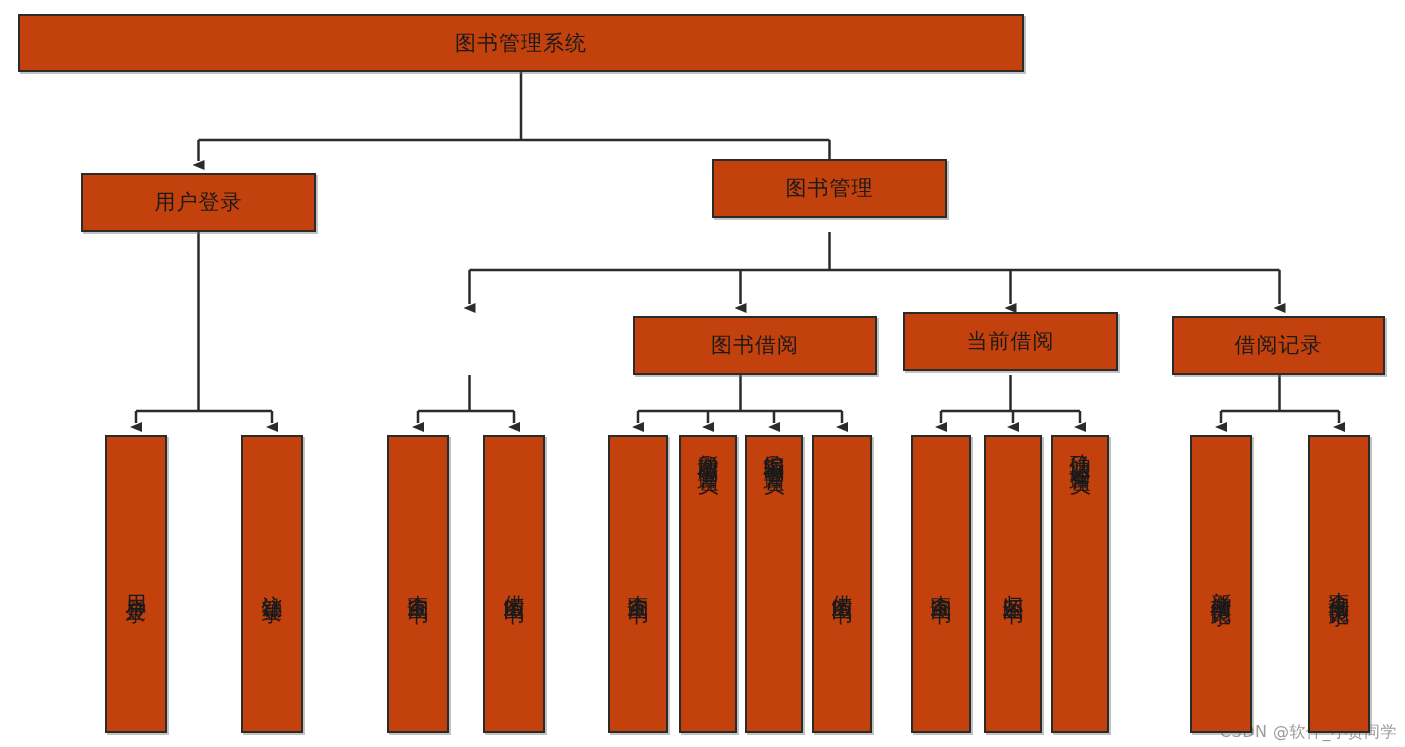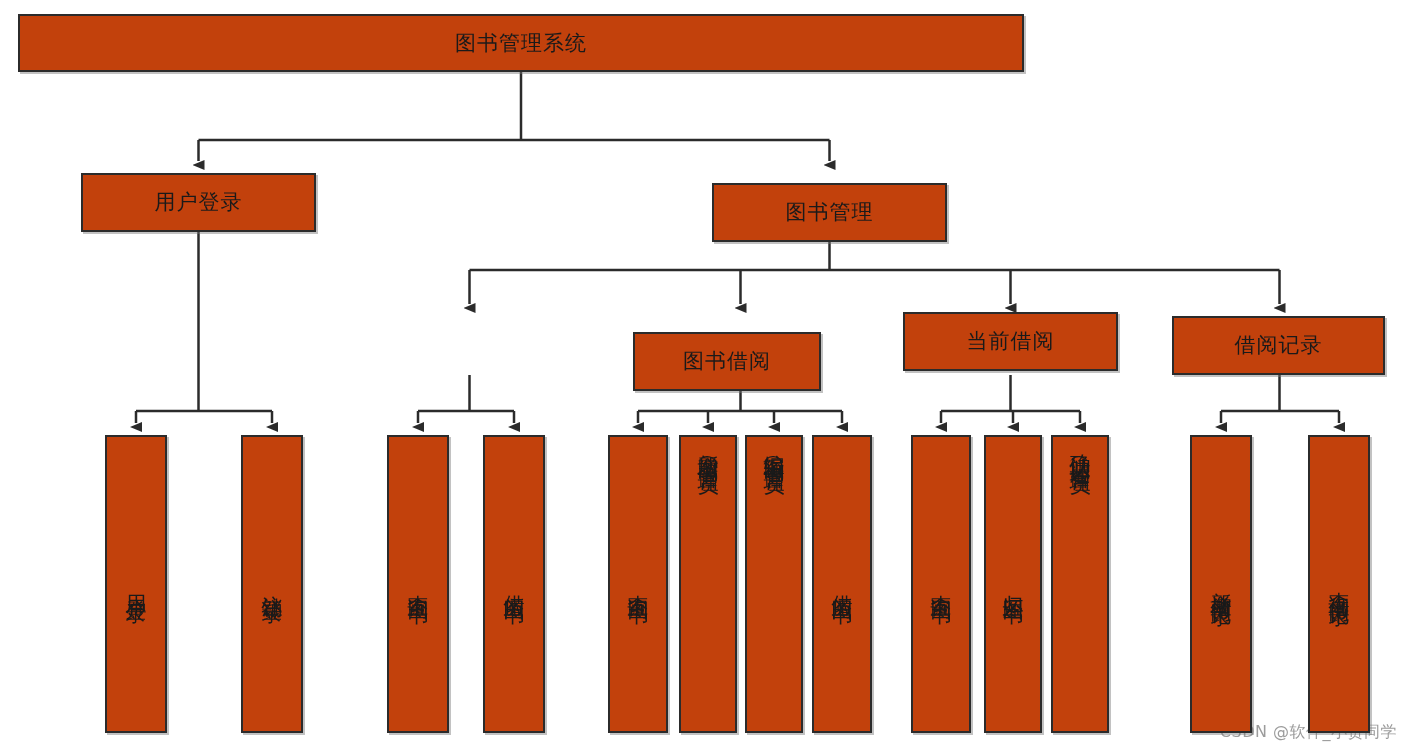--- a/index.html
+++ b/index.html
@@ -115,24 +115,24 @@
   </svg>
 
   <div class="node root" style="left: 18px; top: 14px; width: 1006px; height: 58px;">
     <span class="label">图书管理系统</span>
   </div>
 
   <div class="watermark">CSDN @软件_小贺同学</div>
 <div class="node" style="left: 81px; top: 173px; width: 235px; height: 59px;">
       <span class="label">用户登录</span>
     </div>
-    <div class="node" style="left: 712px; top: 183px; width: 235px; height: 59px;">
+    <div class="node" style="left: 712px; top: 159px; width: 235px; height: 59px;">
       <span class="label">图书管理</span>
     </div>
-    <div class="node" style="left: 633px; top: 332px; width: 188px; height: 59px;">
+    <div class="node" style="left: 633px; top: 316px; width: 244px; height: 59px;">
       <span class="label">图书借阅</span>
     </div>
     <div class="node" style="left: 903px; top: 312px; width: 215px; height: 59px;">
       <span class="label">当前借阅</span>
     </div>
     <div class="node" style="left: 1172px; top: 316px; width: 213px; height: 59px;">
       <span class="label">借阅记录</span>
     </div>
     <div class="node leaf centered" style="left: 105px; top: 435px; width: 62px; height: 298px;">
       <span class="label">用户登录</span>

